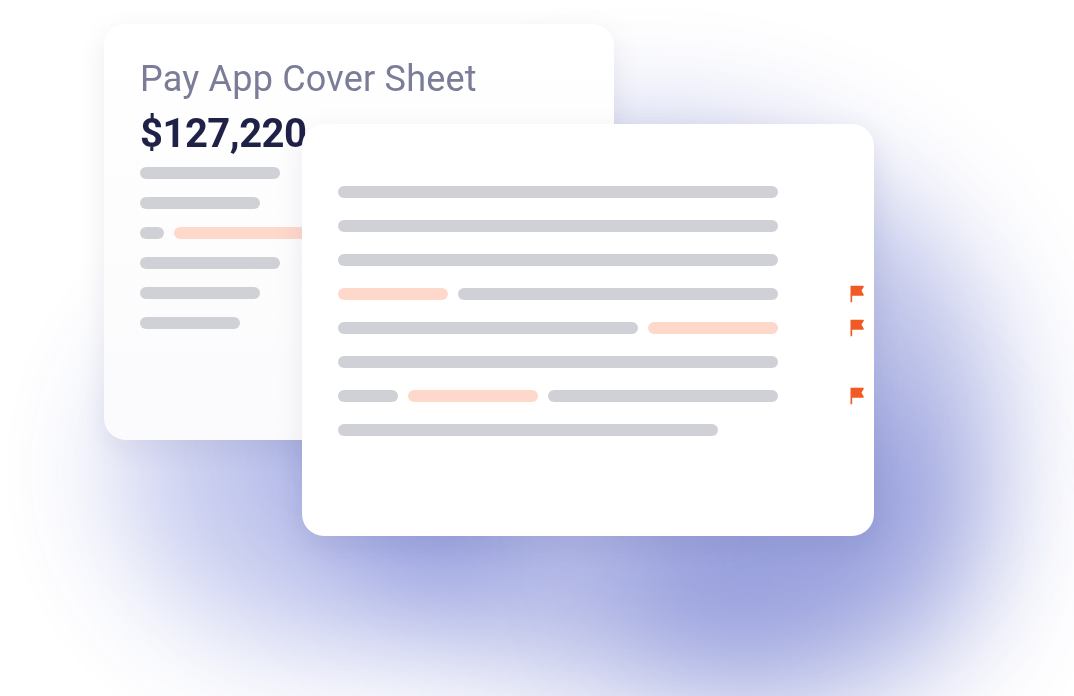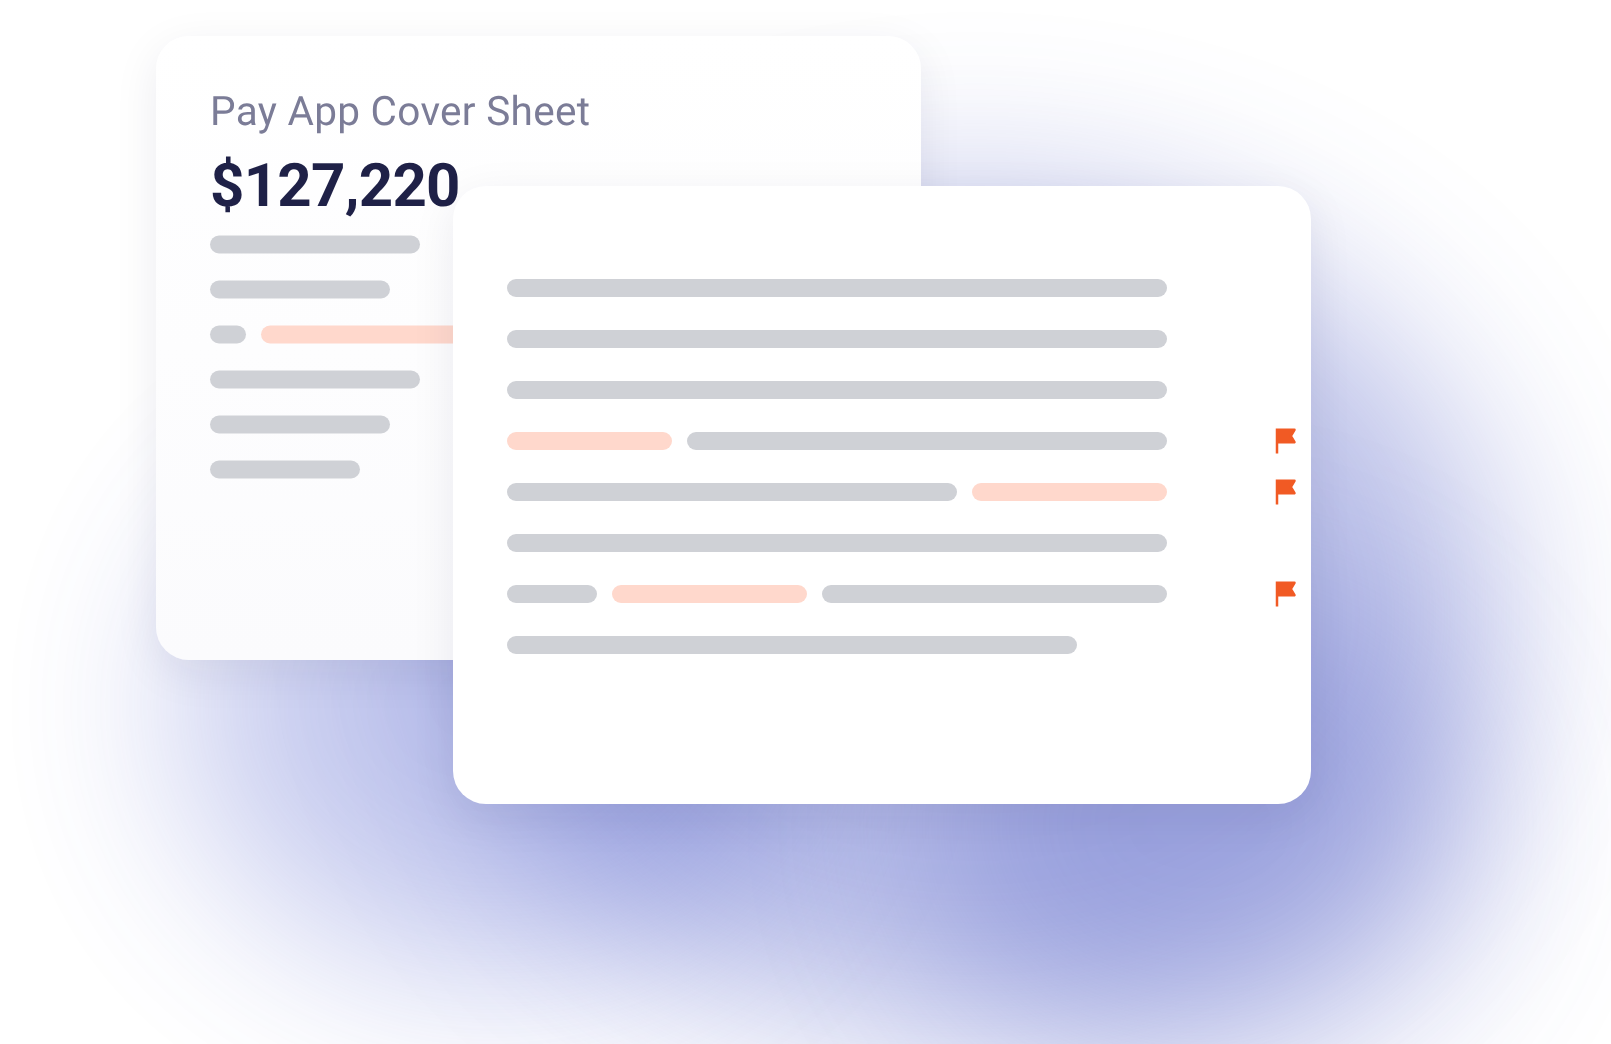--- a/index.html
+++ b/index.html
@@ -38,21 +38,21 @@
   }
 
   .card-front {
     left: 302px;
     top: 124px;
     width: 572px;
     height: 412px;
   }
 
   .card-title {
-    font-size: 27px;
+    font-size: 36px;
     font-weight: 400;
     color: #7b7c97;
     letter-spacing: 0.2px;
     margin-bottom: 10px;
   }
 
   .amount {
     font-size: 40px;
     font-weight: 700;
     color: #1f2147;

